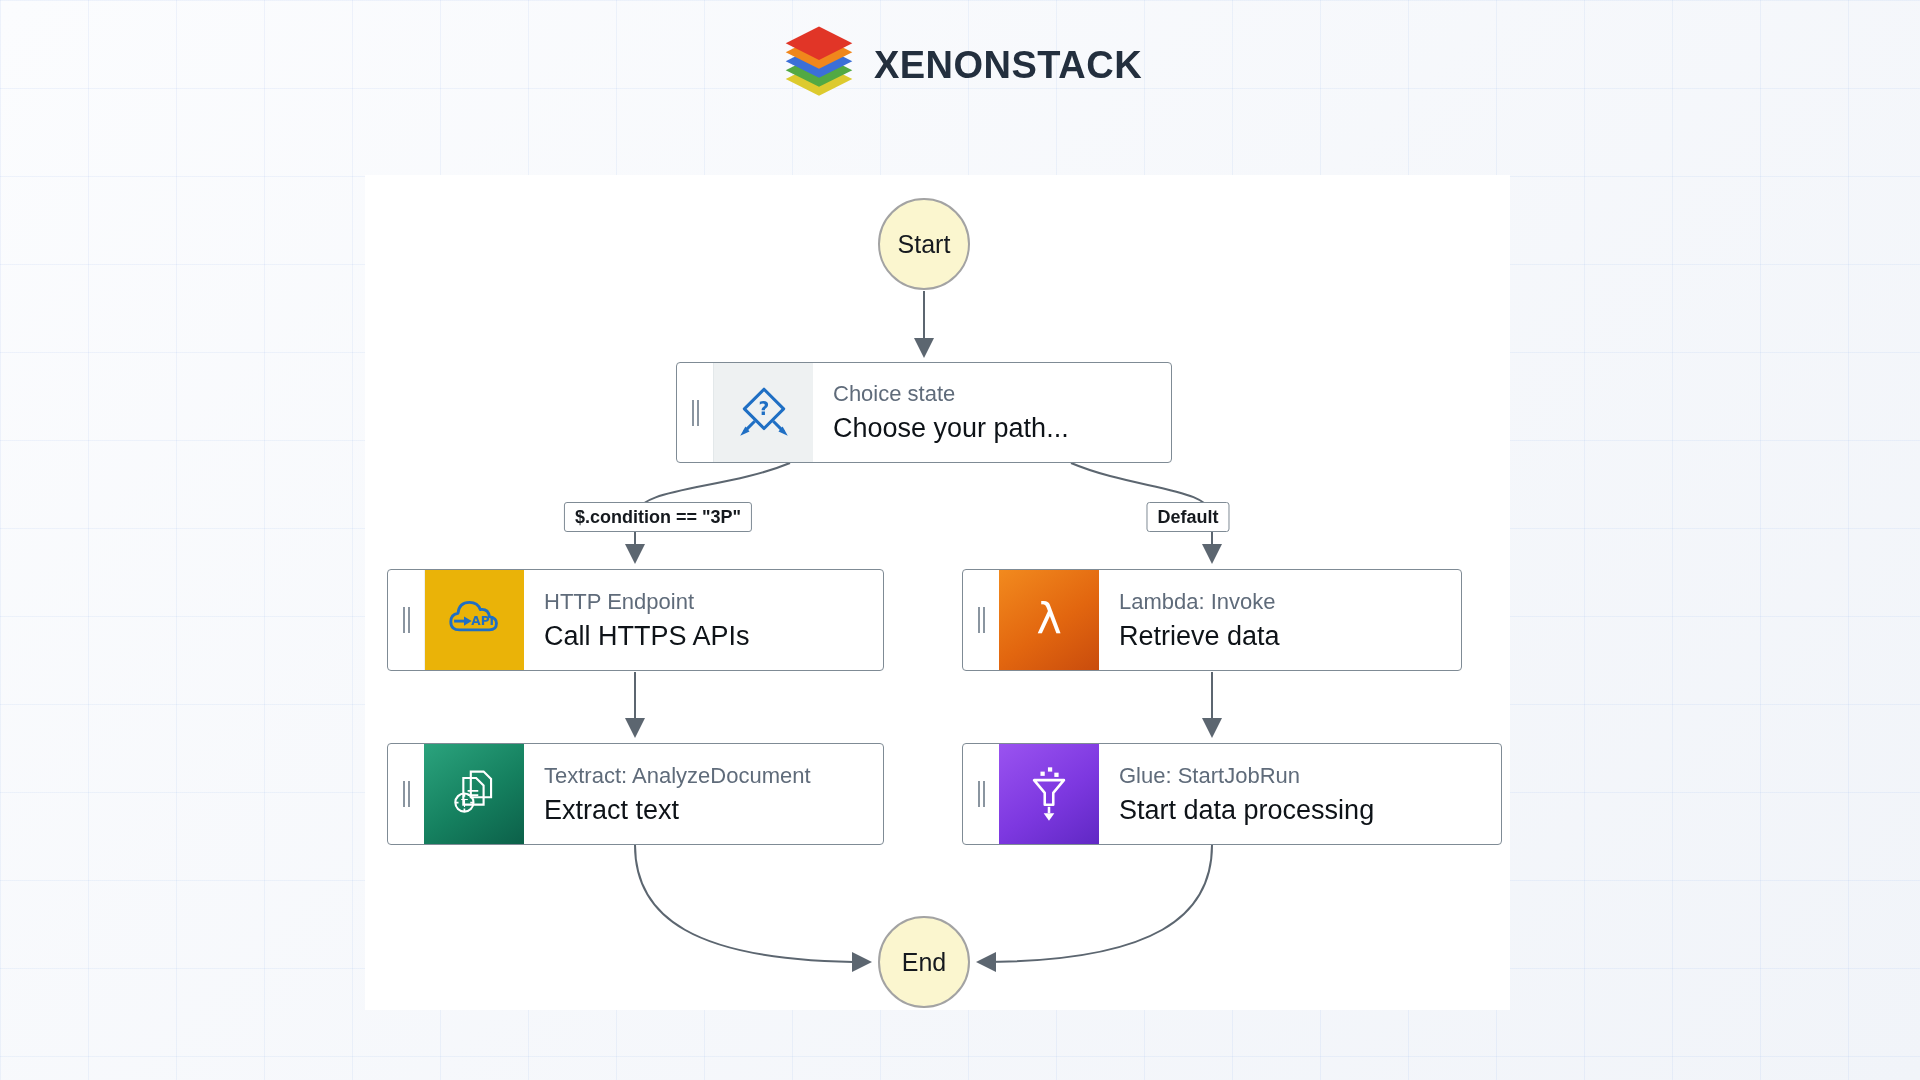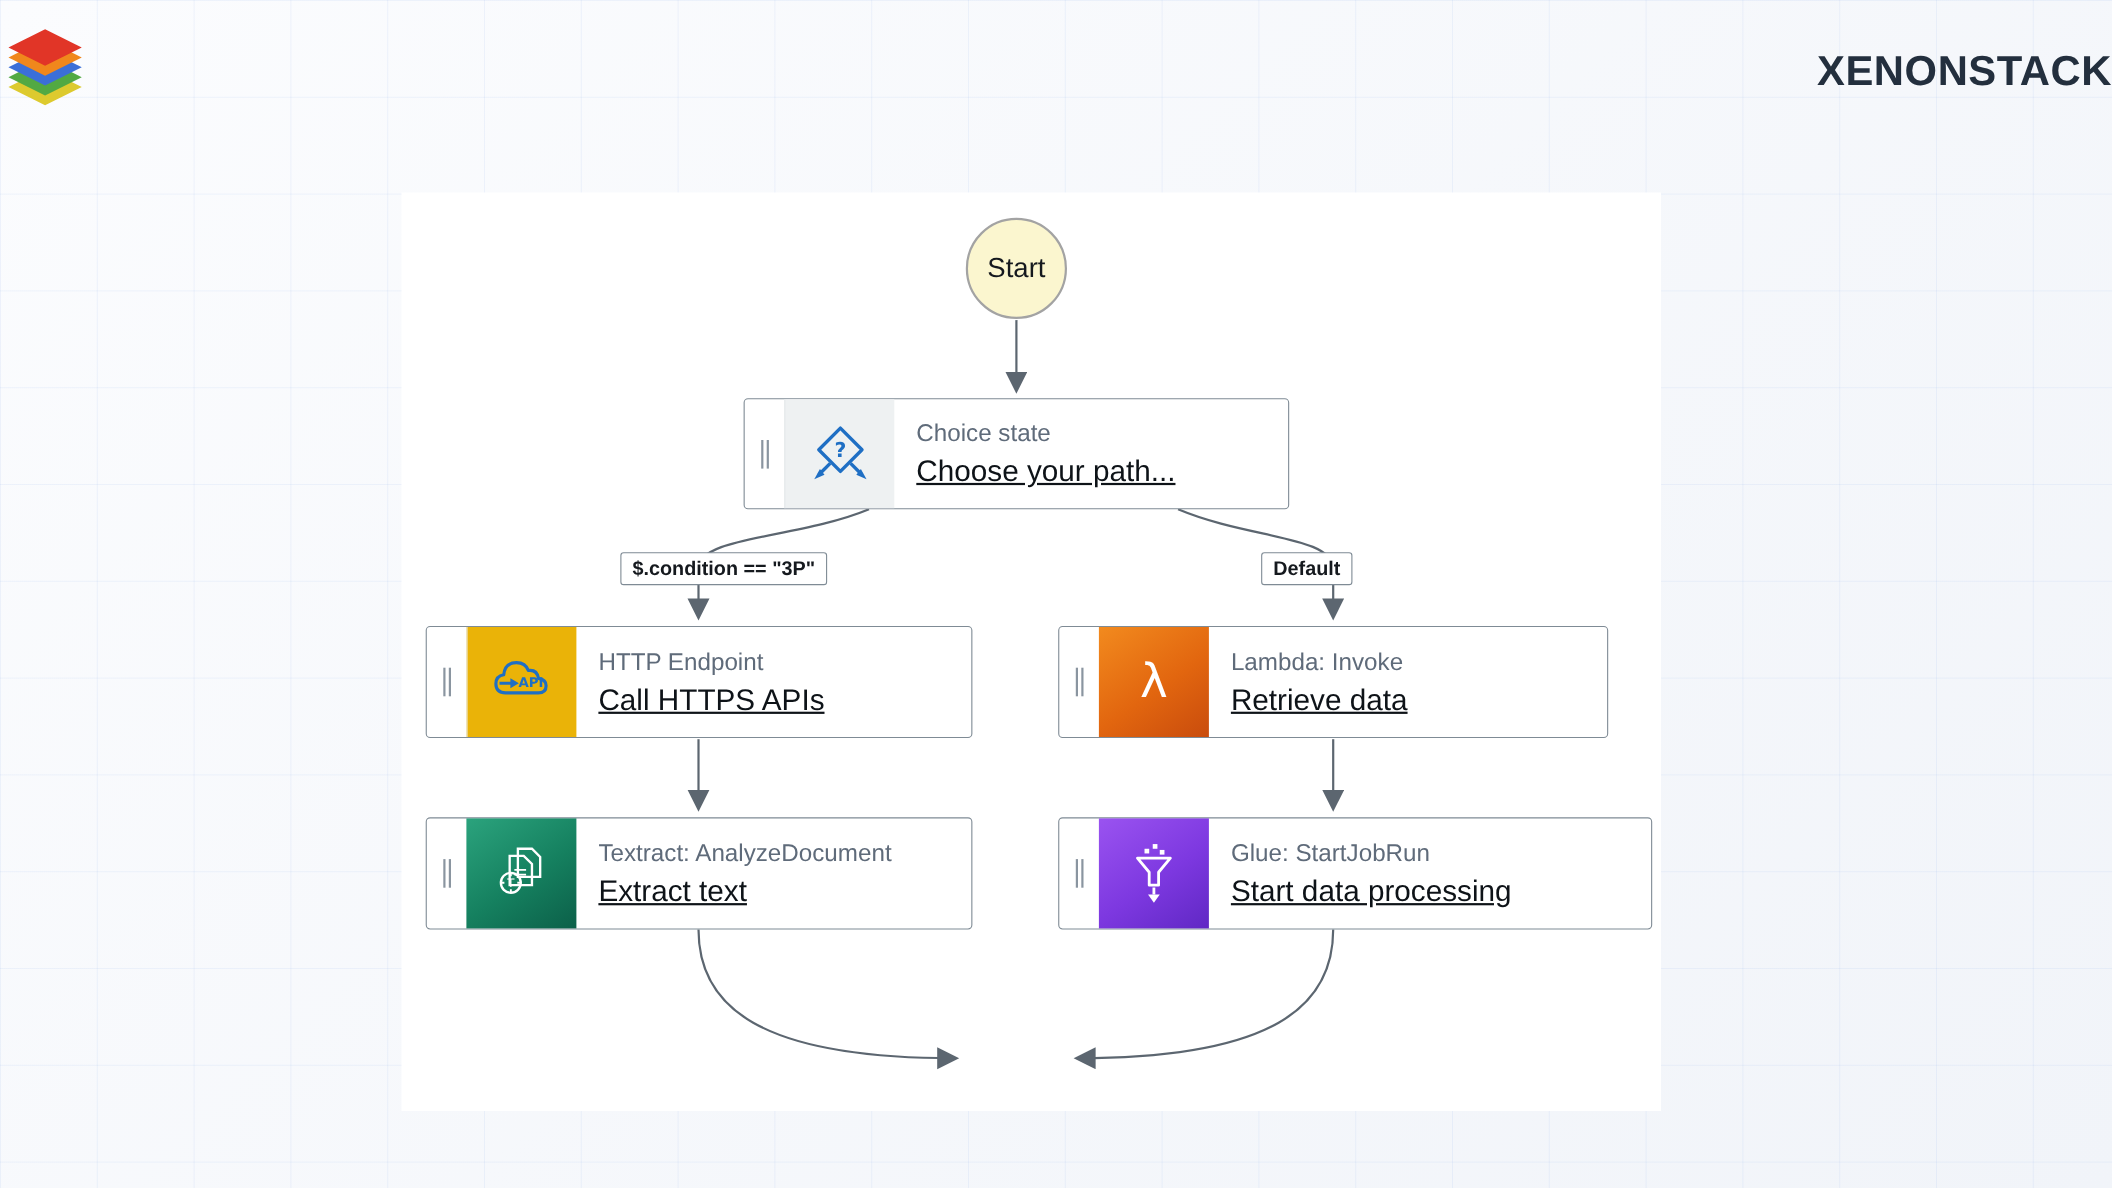--- a/index.html
+++ b/index.html
@@ -6,21 +6,21 @@
   html,body { width:1920px; height:1080px; font-family:"Liberation Sans", sans-serif; }
   .page {
     position:relative; width:1920px; height:1080px; overflow:hidden;
     background:
       linear-gradient(to right,  rgba(120,160,230,0.10) 1px, transparent 1px) 0 0 / 88px 88px,
       linear-gradient(to bottom, rgba(120,160,230,0.10) 1px, transparent 1px) 0 0 / 88px 88px,
       linear-gradient(135deg,#fbfcfe 0%,#f1f4f9 100%);
   }
 
   
-  .brand { position:absolute; top:24px; left:0; right:0; display:flex; align-items:center; justify-content:space-between; gap:14px; }
+  .brand { position:absolute; top:24px; left:0; right:0; display:flex; align-items:center; justify-content:center; gap:14px; }
   .brand-text { font-size:38px; font-weight:700; color:#232f3e; letter-spacing:0.5px; }
 
   
   .canvas { position:absolute; left:365px; top:175px; width:1145px; height:835px; background:#ffffff; }
   .edges { position:absolute; left:0; top:0; width:1145px; height:835px; pointer-events:none; }
 
   
   .terminal {
     position:absolute; width:92px; height:92px; border-radius:50%;
     background:#fbf6cf; border:2px solid #a3a3a3;
@@ -46,21 +46,21 @@
 
   .iconbox { width:100px; flex:0 0 100px; display:flex; align-items:center; justify-content:center; }
   .iconbox.light    { background:#eef1f2; border-left:1px solid #e3e8ea; }
   .iconbox.white    { background:#eab308; border-left:1px solid #eceff1; }
   .iconbox.lambda-bg   { background:linear-gradient(145deg,#f28a1e 0%,#e2660f 55%,#c94c0d 100%); }
   .iconbox.textract-bg { background:linear-gradient(145deg,#2ba37d 0%,#15805f 55%,#0c6049 100%); }
   .iconbox.glue-bg     { background:linear-gradient(145deg,#9a53f0 0%,#7d38e0 55%,#6028c4 100%); }
 
   .texts { display:flex; flex-direction:column; justify-content:center; gap:6px; padding-left:20px; overflow:hidden; }
   .title    { font-size:22px; color:#5f6b7a; }
-  .subtitle { font-size:27px; color:#0e1318;text-decoration:underline; }
+  .subtitle { font-size:27px; color:#0e1318; }
 
   
   .edge-label {
     position:absolute; top:327px; height:30px; transform:translateX(-50%);
     background:#fff; border:1px solid #7f8b95; border-radius:3px;
     display:flex; align-items:center; justify-content:center;
     padding:0 10px; font-size:18px; font-weight:600; color:#15191e; white-space:nowrap;
   }
   .edge-label.cond { left:293px; }
   .edge-label.def  { left:823px; }
@@ -200,15 +200,18 @@
           <path d="M30 42 v6" stroke="#ffffff" stroke-width="2.4"></path>
           <polygon points="25,48 35,48 30,55" fill="#ffffff"></polygon>
         </svg>
       </div>
       <div class="texts">
         <div class="title">Glue: StartJobRun</div>
         <div class="subtitle">Start data processing</div>
       </div>
     </div>
 
+    <div class="terminal end">
+      <span>End</span>
+    </div>
 
   </div>
 </div>
 
 </body></html>

